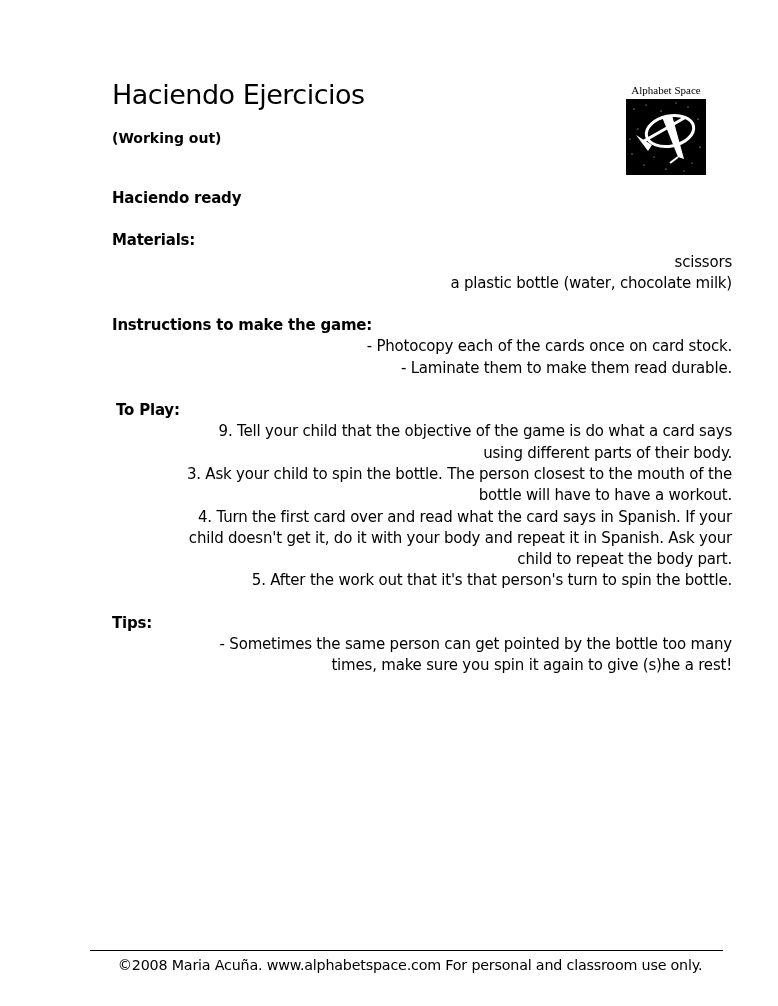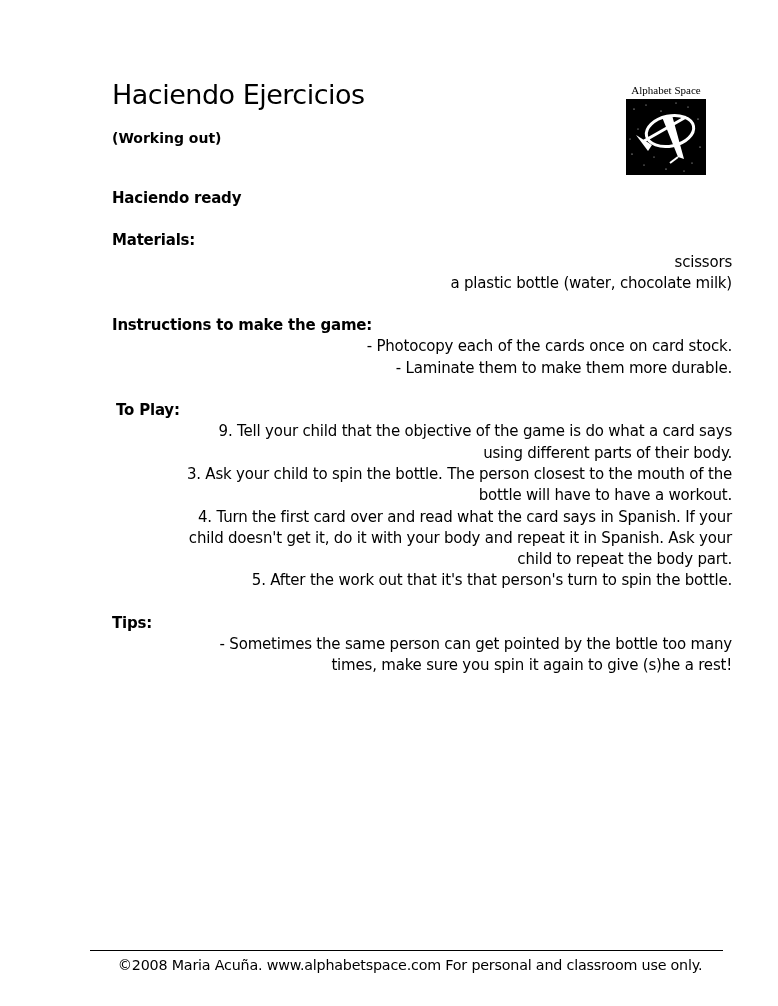--- a/index.html
+++ b/index.html
@@ -81,21 +81,21 @@
     <div class="h">Haciendo ready</div>
     <div class="sp"></div>
 
     <div class="h">Materials:</div>
     <div class="line">scissors</div>
     <div class="line">a plastic bottle (water, chocolate milk)</div>
     <div class="sp"></div>
 
     <div class="h">Instructions to make the game:</div>
     <div class="line">- Photocopy each of the cards once on card stock.</div>
-    <div class="line">- Laminate them to make them more durable.</div>
+    <div class="line">- Laminate them to make them read durable.</div>
     <div class="sp"></div>
 
     <div class="h indent">To Play:</div>
     <div class="line">9. Tell your child that the objective of the game is do what a card says</div>
     <div class="line">using different parts of their body.</div>
     <div class="line">3. Ask your child to spin the bottle.  The person closest to the mouth of the</div>
     <div class="line">bottle will have to have a workout.</div>
     <div class="line">4. Turn the first card over and read what the card says in Spanish.  If your</div>
     <div class="line">child doesn't get it, do it with your body and repeat it in Spanish.  Ask your</div>
     <div class="line">child to repeat the body part.</div>

